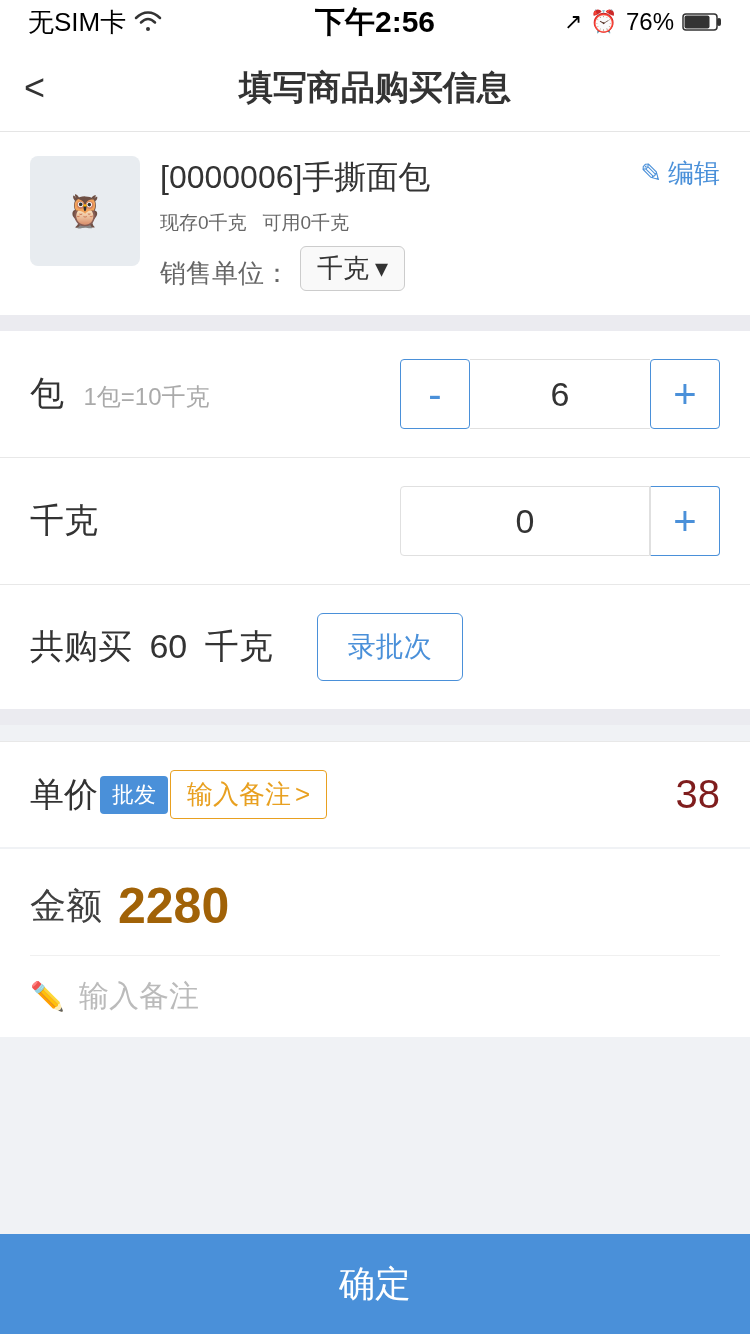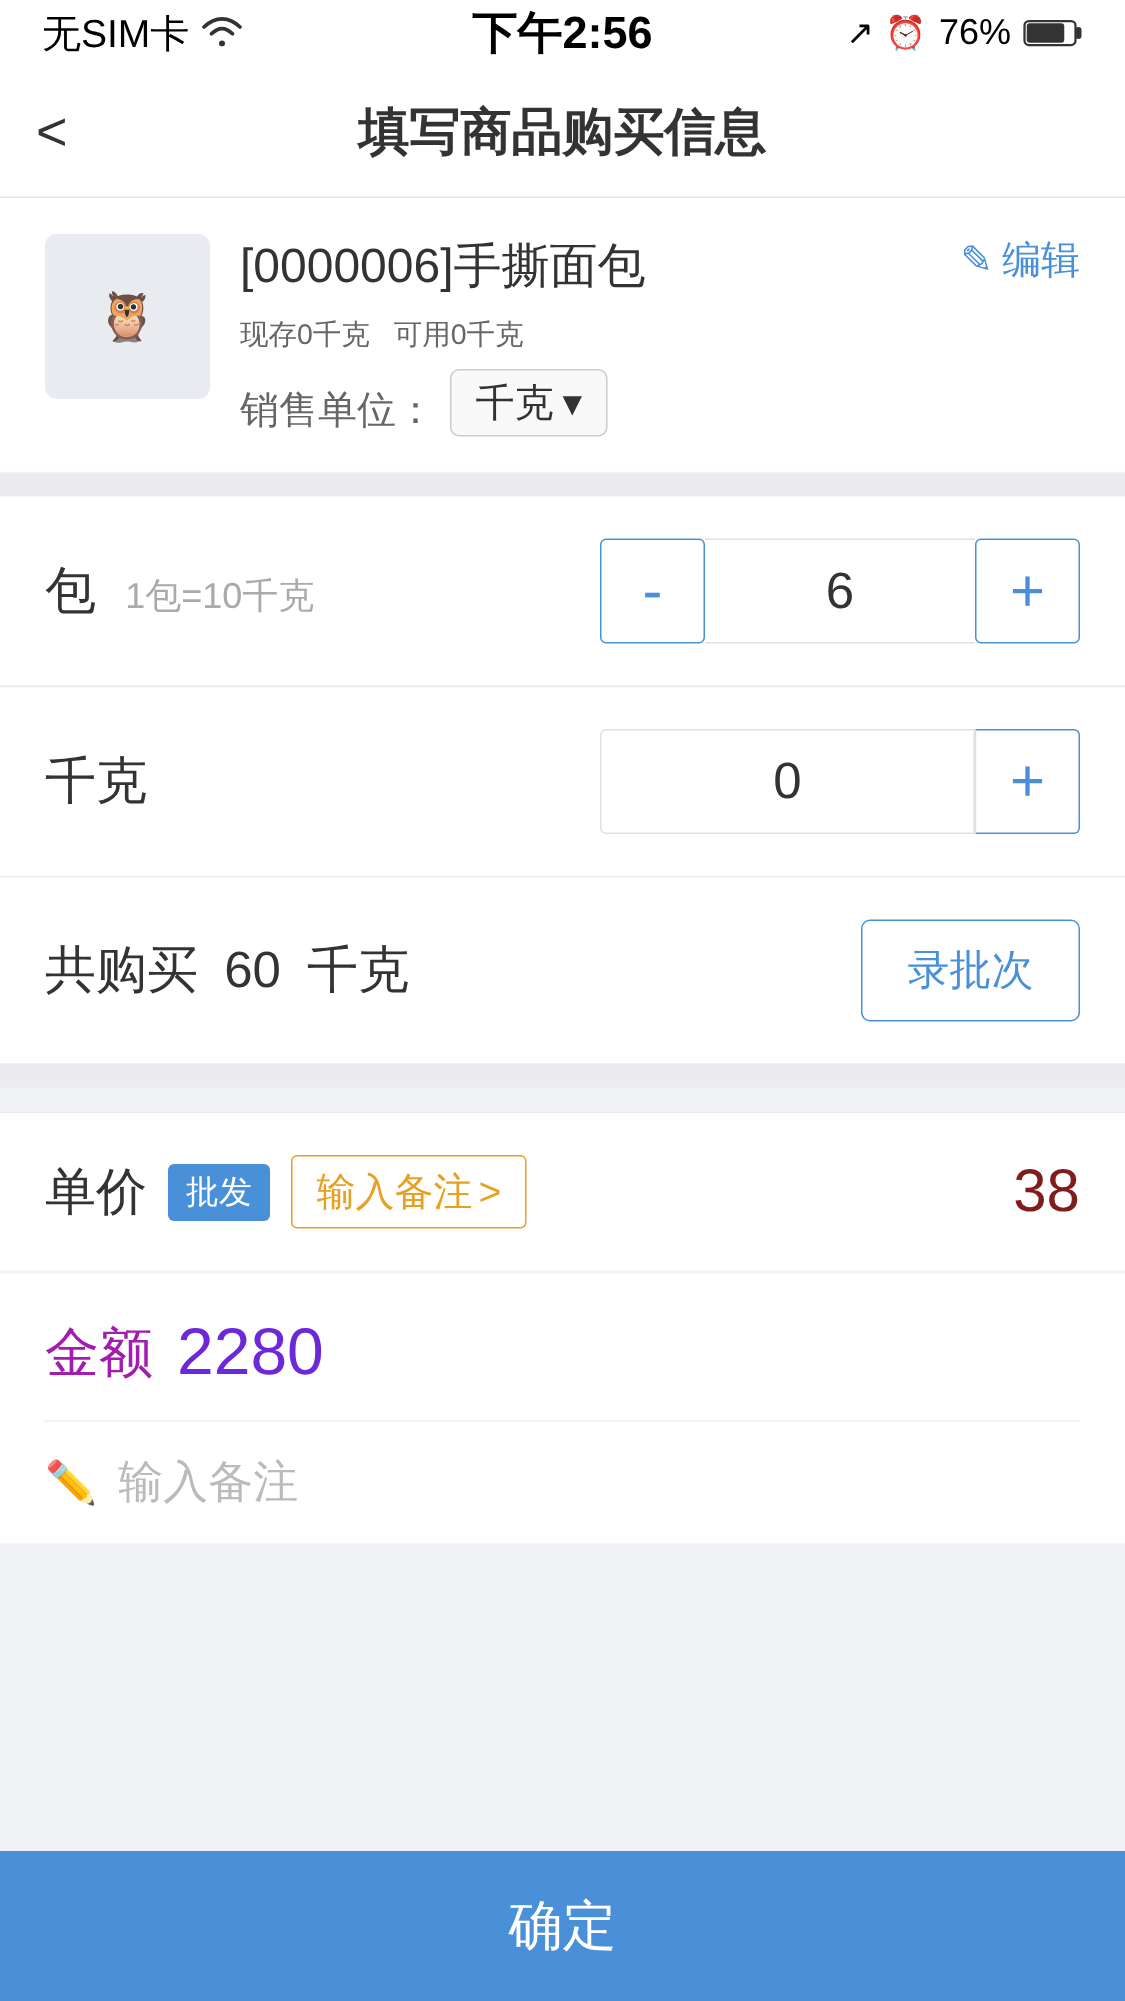--- a/index.html
+++ b/index.html
@@ -190,21 +190,22 @@
       background: #fff;
       border-radius: 4px 0 0 4px;
     }
 
     
     .total-row {
       background: #fff;
       padding: 28px 30px;
       display: flex;
       align-items: center;
-      justify-content: space-between;
+      justify-content: flex-start;
+      gap: 44px;
     }
     .total-text {
       font-size: 34px;
       color: #333;
     }
     .batch-btn {
       border: 1px solid #4a90d9;
       color: #4a90d9;
       background: #fff;
       padding: 14px 30px;
@@ -219,21 +220,21 @@
       margin-top: 16px;
       padding: 28px 30px;
       border-top: 1px solid #e8e8e8;
       display: flex;
       align-items: center;
       justify-content: space-between;
     }
     .price-left {
       display: flex;
       align-items: center;
-      gap: 14px;
+      gap: 2px;
     }
     .price-label {
       font-size: 34px;
       color: #333;
     }
     .price-tag {
       background: #4a90d9;
       color: #fff;
       font-size: 22px;
       padding: 4px 12px;
@@ -265,26 +266,26 @@
     }
     .amount-row {
       display: flex;
       align-items: center;
       gap: 16px;
       padding-bottom: 20px;
       border-bottom: 1px solid #f0f0f0;
     }
     .amount-label {
       font-size: 36px;
-      color: #a21caf;
+      color: #404040;
     }
     .amount-value {
-      font-size: 44px;
-      color: #6d28d9;
-      font-weight: 400;
+      font-size: 50px;
+      color: #a16207;
+      font-weight: 700;
     }
     .remark-row {
       display: flex;
       align-items: center;
       gap: 14px;
       padding: 20px 0;
     }
     .remark-icon {
       color: #aaa;
       font-size: 28px;

